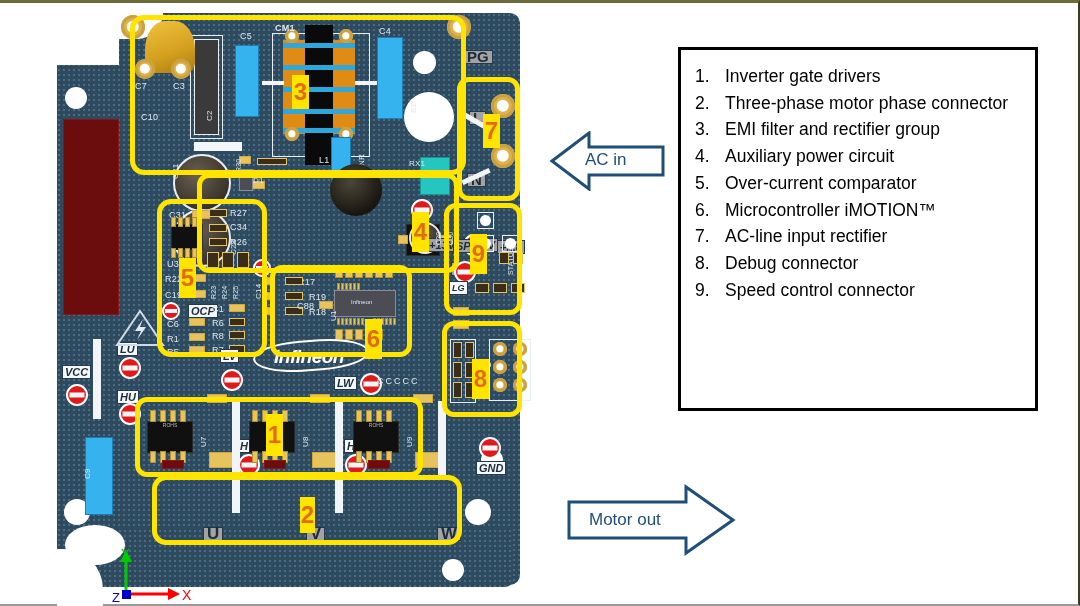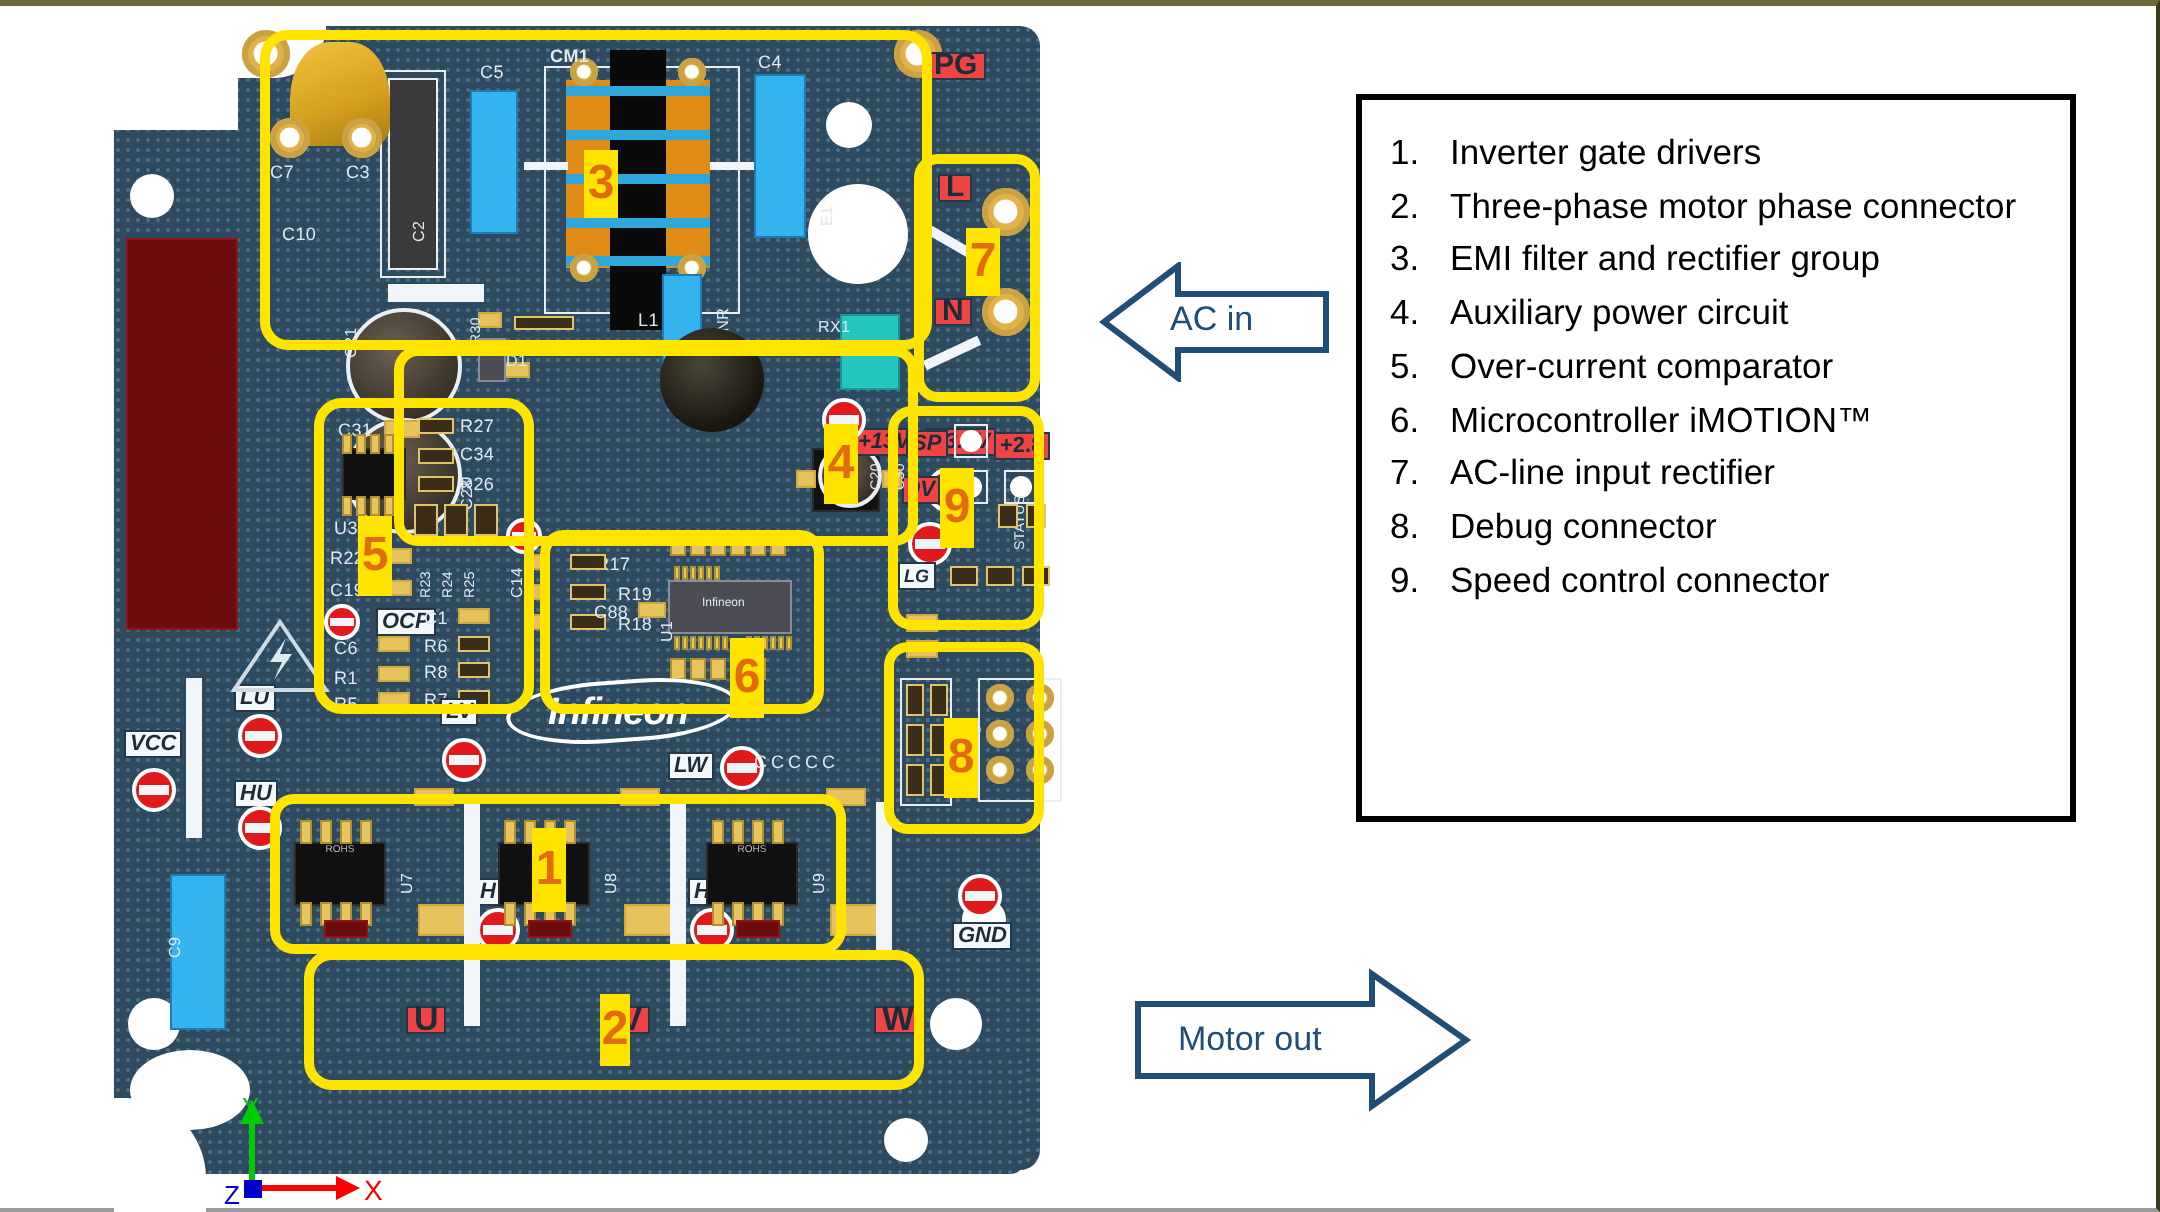--- a/index.html
+++ b/index.html
@@ -134,21 +134,22 @@
     font-style:italic;
     font-weight:bold;
     font-size:11px;
     padding:0px 2px;
     border:1px solid #24384a;
     white-space:nowrap;
     line-height:12px;
   }
   .tp-label.plain {
     font-style:normal;
-    background:#ef4444;
+    background:#a3a3a3;
+    margin-top:24px;
   }
   .tp-label.big { font-size:15px; padding:0 3px; font-style:normal; }
 
   
   .tp-dot {
     position:absolute;
     width:22px; height:22px;
     border-radius:50%;
     background:#e01a1a;
     border:2px solid #ffffff;

